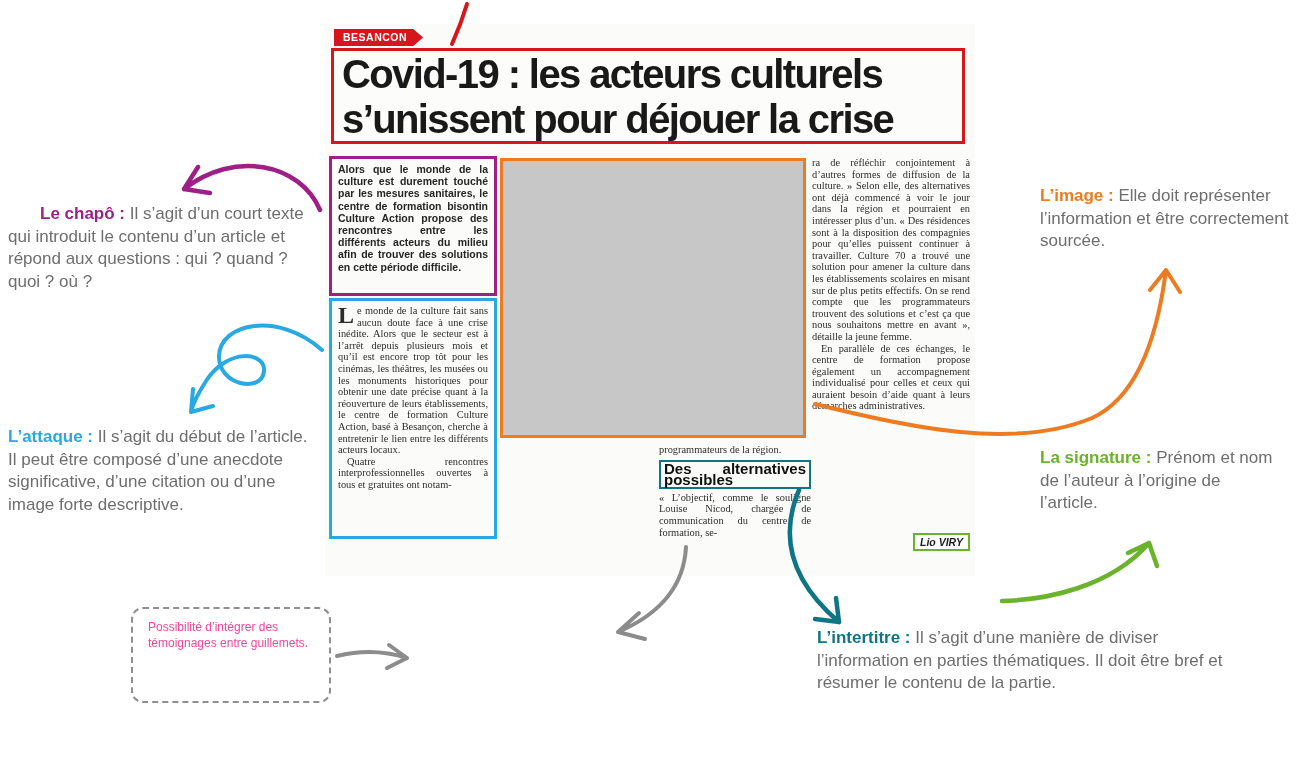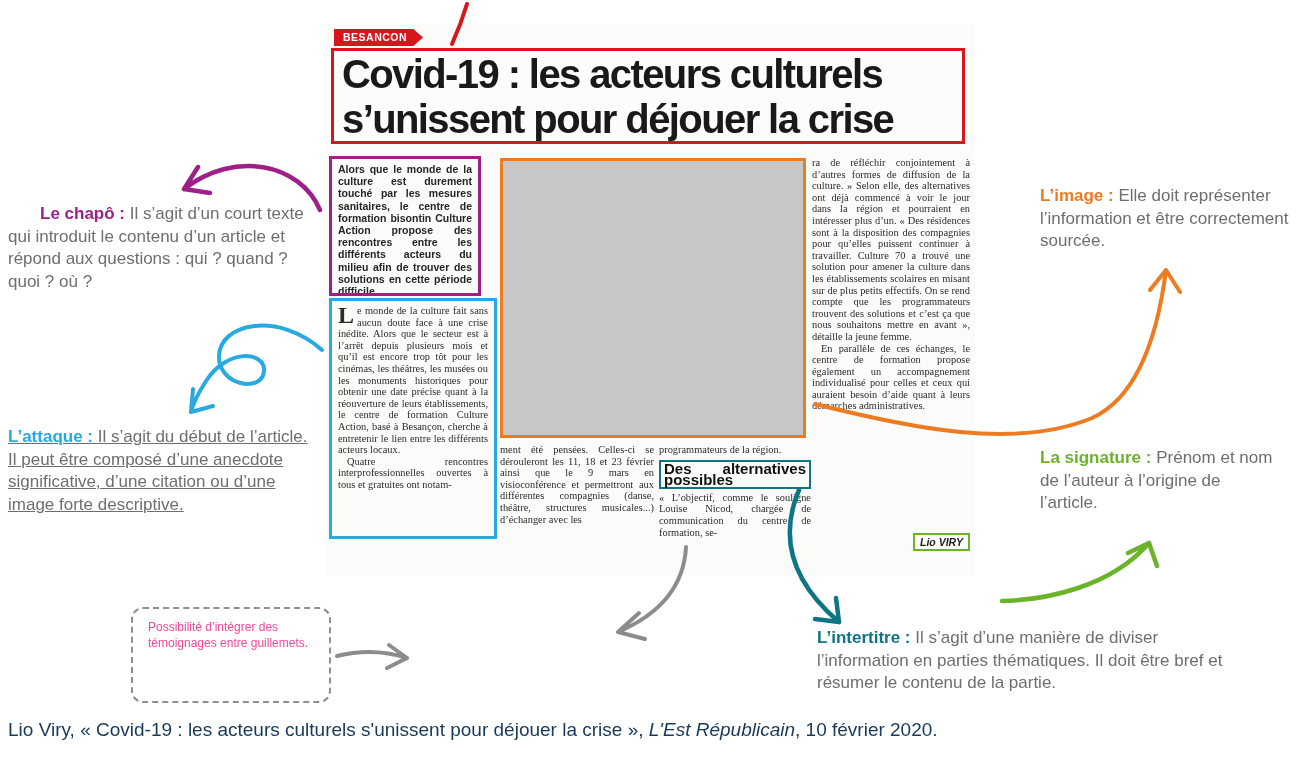--- a/index.html
+++ b/index.html
@@ -9,21 +9,21 @@
   
   .paper{left:325px;top:24px;width:650px;height:552px;background:#fbfbf9;}
   .region-tag{left:334px;top:29px;height:17px;line-height:17px;padding:0 16px 0 9px;
 
               color:#fff;font-weight:bold;font-size:10.5px;letter-spacing:.5px;
               clip-path:polygon(0 0,89% 0,100% 50%,89% 100%,0 100%);}
   .headline-box{left:331px;top:48px;width:634px;height:96px;border:3px solid #d5161d;
                 background:#fcfcfa;padding:1px 0 11px 8px;box-sizing:border-box;}
   .headline-box div{font-weight:bold;font-size:40px;line-height:45px;color:#191919;
                     letter-spacing:-1.6px;white-space:nowrap;}
-  .chapo-box{left:329px;top:156px;width:152px;height:140px;border:3px solid #be185d;
+  .chapo-box{left:329px;top:156px;width:168px;height:140px;border:3px solid #be185d;
              padding:4px 6px;box-sizing:border-box;overflow:hidden;background:#fbfbf9;}
   .chapo-box p{margin:0;font-weight:bold;font-size:10.5px;line-height:12.2px;color:#252525;
                text-align:justify;}
   .serifcol{font-family:"Liberation Serif",serif;font-size:10.4px;line-height:11.6px;
             color:#2c2c2c;text-align:justify;}
   .serifcol p{margin:0;}
   .serifcol p.indent{text-indent:9px;}
   .attaque-box{left:329px;top:298px;width:168px;height:241px;border:3px solid #29a9e1;
                padding:4px 6px;box-sizing:border-box;overflow:hidden;background:#fbfbf9;}
   .dropcap{float:left;font-weight:bold;font-size:24px;line-height:20px;margin:0 3px 0 0;}
@@ -34,21 +34,21 @@
   .intertitre-box{display:inline-block;border:2px solid #0e7584;padding:1px 3px;
                   font-family:"Liberation Sans",sans-serif;font-weight:bold;font-size:15px;
                   color:#101010;margin:4px 0 3px 0;}
   .col4{left:812px;top:157px;width:158px;height:372px;overflow:hidden;}
   .byline-box{left:913px;top:533px;border:2.5px solid #6ab32b;padding:1px 5px;
               font-weight:bold;font-size:10.5px;color:#1c1c1c;background:#fff;}
   
   .ann{color:#6e6e6e;font-size:17px;line-height:1.33;}
   .ann .lbl{font-weight:bold;}
   .ann-chapo{left:8px;top:203px;width:312px;}
-  .ann-attaque{left:8px;top:426px;width:312px;text-decoration:underline;}
+  .ann-attaque{left:8px;top:426px;width:312px;}
   .ann-image{left:1040px;top:185px;width:250px;}
   .ann-signature{left:1040px;top:447px;width:240px;}
   .note-box{left:131px;top:607px;width:200px;height:96px;border:2.5px dashed #8f8f8f;
             border-radius:12px;padding:11px 8px 8px 15px;box-sizing:border-box;
             color:#ec4899;font-size:12px;line-height:1.3;}
   .ann-dev{left:428px;top:641px;width:230px;}
   .ann-dev .lbl{color:#4f4f4f;display:block;}
   .ann-intertitre{left:817px;top:627px;width:412px;}
   .citation{left:8px;top:719px;width:1200px;font-size:19px;}
   svg.arrows{position:absolute;left:0;top:0;pointer-events:none;}
@@ -71,23 +71,20 @@
     <p>Alors que le monde de la culture est durement touché par les mesures sanitaires, le centre de formation bisontin Culture Action propose des rencontres entre les différents acteurs du milieu afin de trouver des solutions en cette période difficile.</p>
   </div>
 
   <div class="abs attaque-box serifcol" style="border-color: rgb(41, 169, 225);">
     <p><span class="dropcap">L</span><span>e monde de la culture fait sans aucun doute face à une crise inédite. Alors que le secteur est à l’arrêt depuis plusieurs mois et qu’il est encore trop tôt pour les cinémas, les théâtres, les musées ou les monuments historiques pour obtenir une date précise quant à la réouverture de leurs établissements, le centre de formation Culture Action, basé à Besançon, cherche à entretenir le lien entre les différents acteurs locaux.</span></p>
     <p class="indent">Quatre rencontres interprofessionnelles ouvertes à tous et gratuites ont notam-</p>
   </div>
 
   <div class="abs photo" style="background: rgb(199, 199, 199);"></div>
 
-  <div class="abs col2 serifcol">
-    <p>ment été pensées. Celles-ci se dérouleront les 11, 18 et 23 février ainsi que le 9 mars en visioconférence et permettront aux différentes compagnies (danse, théâtre, structures musicales...) d’échanger avec les</p>
-  </div>
 
   <div class="abs col3 serifcol">
     <p>programmateurs de la région.</p>
     <div class="intertitre-box" style="border-color: rgb(14, 117, 132);">Des alternatives possibles</div>
     <p>« L’objectif, comme le souligne Louise Nicod, chargée de communication du centre de formation, se-</p>
   </div>
 
   <div class="abs col4 serifcol">
     <p>ra de réfléchir conjointement à d’autres formes de diffusion de la culture. » Selon elle, des alternatives ont déjà commencé à voir le jour dans la région et pourraient en intéresser plus d’un. « Des résidences sont à la disposition des compagnies pour qu’elles puissent continuer à travailler. Culture 70 a trouvé une solution pour amener la culture dans les établissements scolaires en misant sur de plus petits effectifs. On se rend compte que les programmateurs trouvent des solutions et c’est ça que nous souhaitons mettre en avant », détaille la jeune femme.</p>
     <p class="indent">En parallèle de ces échanges, le centre de formation propose également un accompagnement individualisé pour celles et ceux qui auraient besoin d’aide quant à leurs démarches administratives.</p>
@@ -118,23 +115,20 @@
   <div class="abs note-box">
     <span>Possibilité d’intégrer des témoignages entre guillemets.</span>
   </div>
 
 
   <div class="abs ann ann-intertitre">
     <span class="lbl" style="color: rgb(14, 117, 132);">L’intertitre :</span>
     <span>Il s’agit d’une manière de diviser l’information en parties thématiques. Il doit être bref et résumer le contenu de la partie.</span>
   </div>
 
-  <div class="abs citation" style="color: rgb(23, 57, 92);">
-    <span>Lio Viry, « Covid-19 : les acteurs culturels s'unissent pour déjouer la crise », </span><i>L'Est Républicain</i><span>, 10 février 2020.</span>
-  </div>
 
   <svg class="arrows" width="1302" height="766" viewBox="0 0 1302 766">
     <path d="M 467 4 Q 461 24 452 44" fill="none" stroke-width="4" stroke-linecap="round" stroke="#d5161d"></path>
     <path d="M 320 210 C 300 163 234 150 184 189 M 184 189 L 198 167 M 184 189 L 210 193" fill="none" stroke-width="4.5" stroke-linecap="round" stroke-linejoin="round" stroke="#9e1f87"></path>
     <path d="M 322 350 C 278 311 220 323 219 356 C 218 385 262 394 264 371 C 266 352 228 347 206 381 C 199 392 193 403 191 412 M 191 412 L 193 389 M 191 412 L 213 406" fill="none" stroke-width="4" stroke-linecap="round" stroke-linejoin="round" stroke="#29a9e1"></path>
     <path d="M 815 404 C 910 428 1015 450 1092 418 C 1136 398 1157 340 1166 270 M 1166 270 L 1150 290 M 1166 270 L 1180 292" fill="none" stroke-width="4" stroke-linecap="round" stroke-linejoin="round" stroke="#ed7b21"></path>
     <path d="M 799 490 C 779 537 791 581 839 622 M 839 622 L 815 619 M 839 622 L 836 598" fill="none" stroke-width="4.5" stroke-linecap="round" stroke-linejoin="round" stroke="#0e7584"></path>
     <path d="M 1002 601 C 1044 600 1110 588 1149 543 M 1149 543 L 1128 553 M 1149 543 L 1157 566" fill="none" stroke-width="4.5" stroke-linecap="round" stroke-linejoin="round" stroke="#6ab32b"></path>
     <path d="M 337 656 C 362 650 385 651 407 658 M 407 658 L 389 645 M 407 658 L 387 668" fill="none" stroke-width="4" stroke-linecap="round" stroke-linejoin="round" stroke="#8c8c8c"></path>
     <path d="M 686 547 C 684 586 660 614 618 632 M 618 632 L 639 613 M 618 632 L 645 639" fill="none" stroke-width="4" stroke-linecap="round" stroke-linejoin="round" stroke="#8c8c8c"></path>

